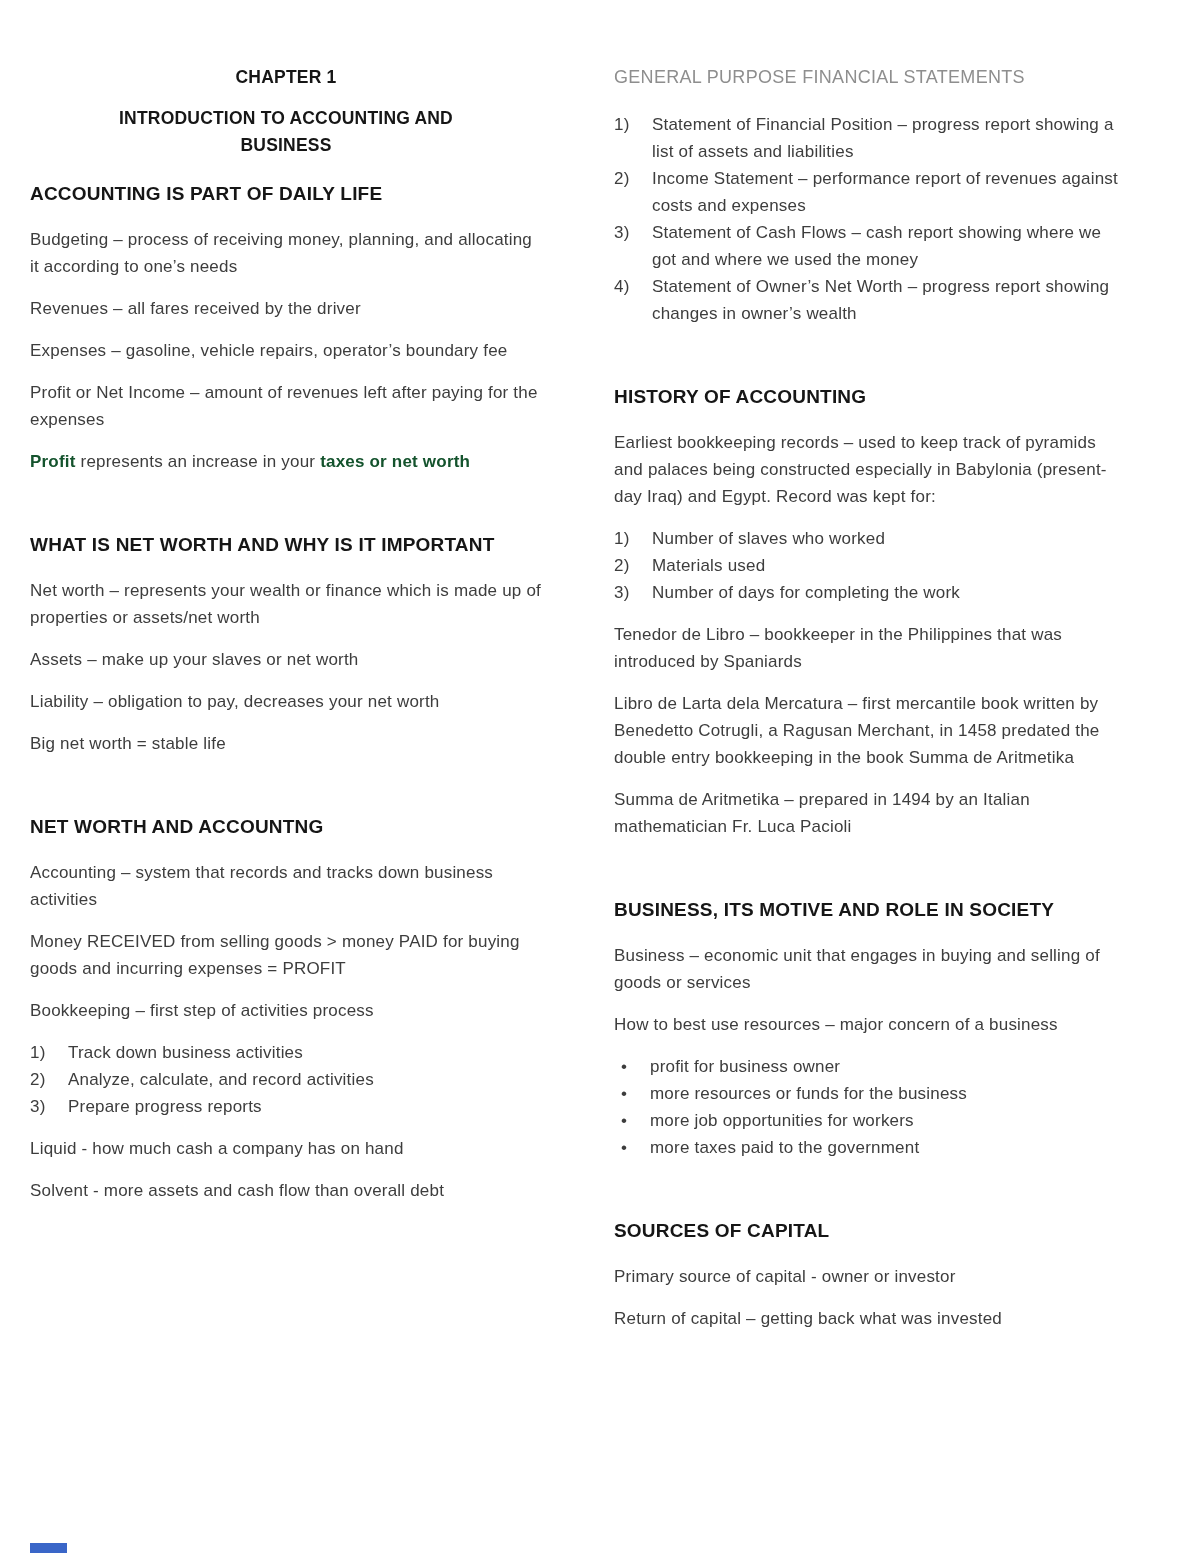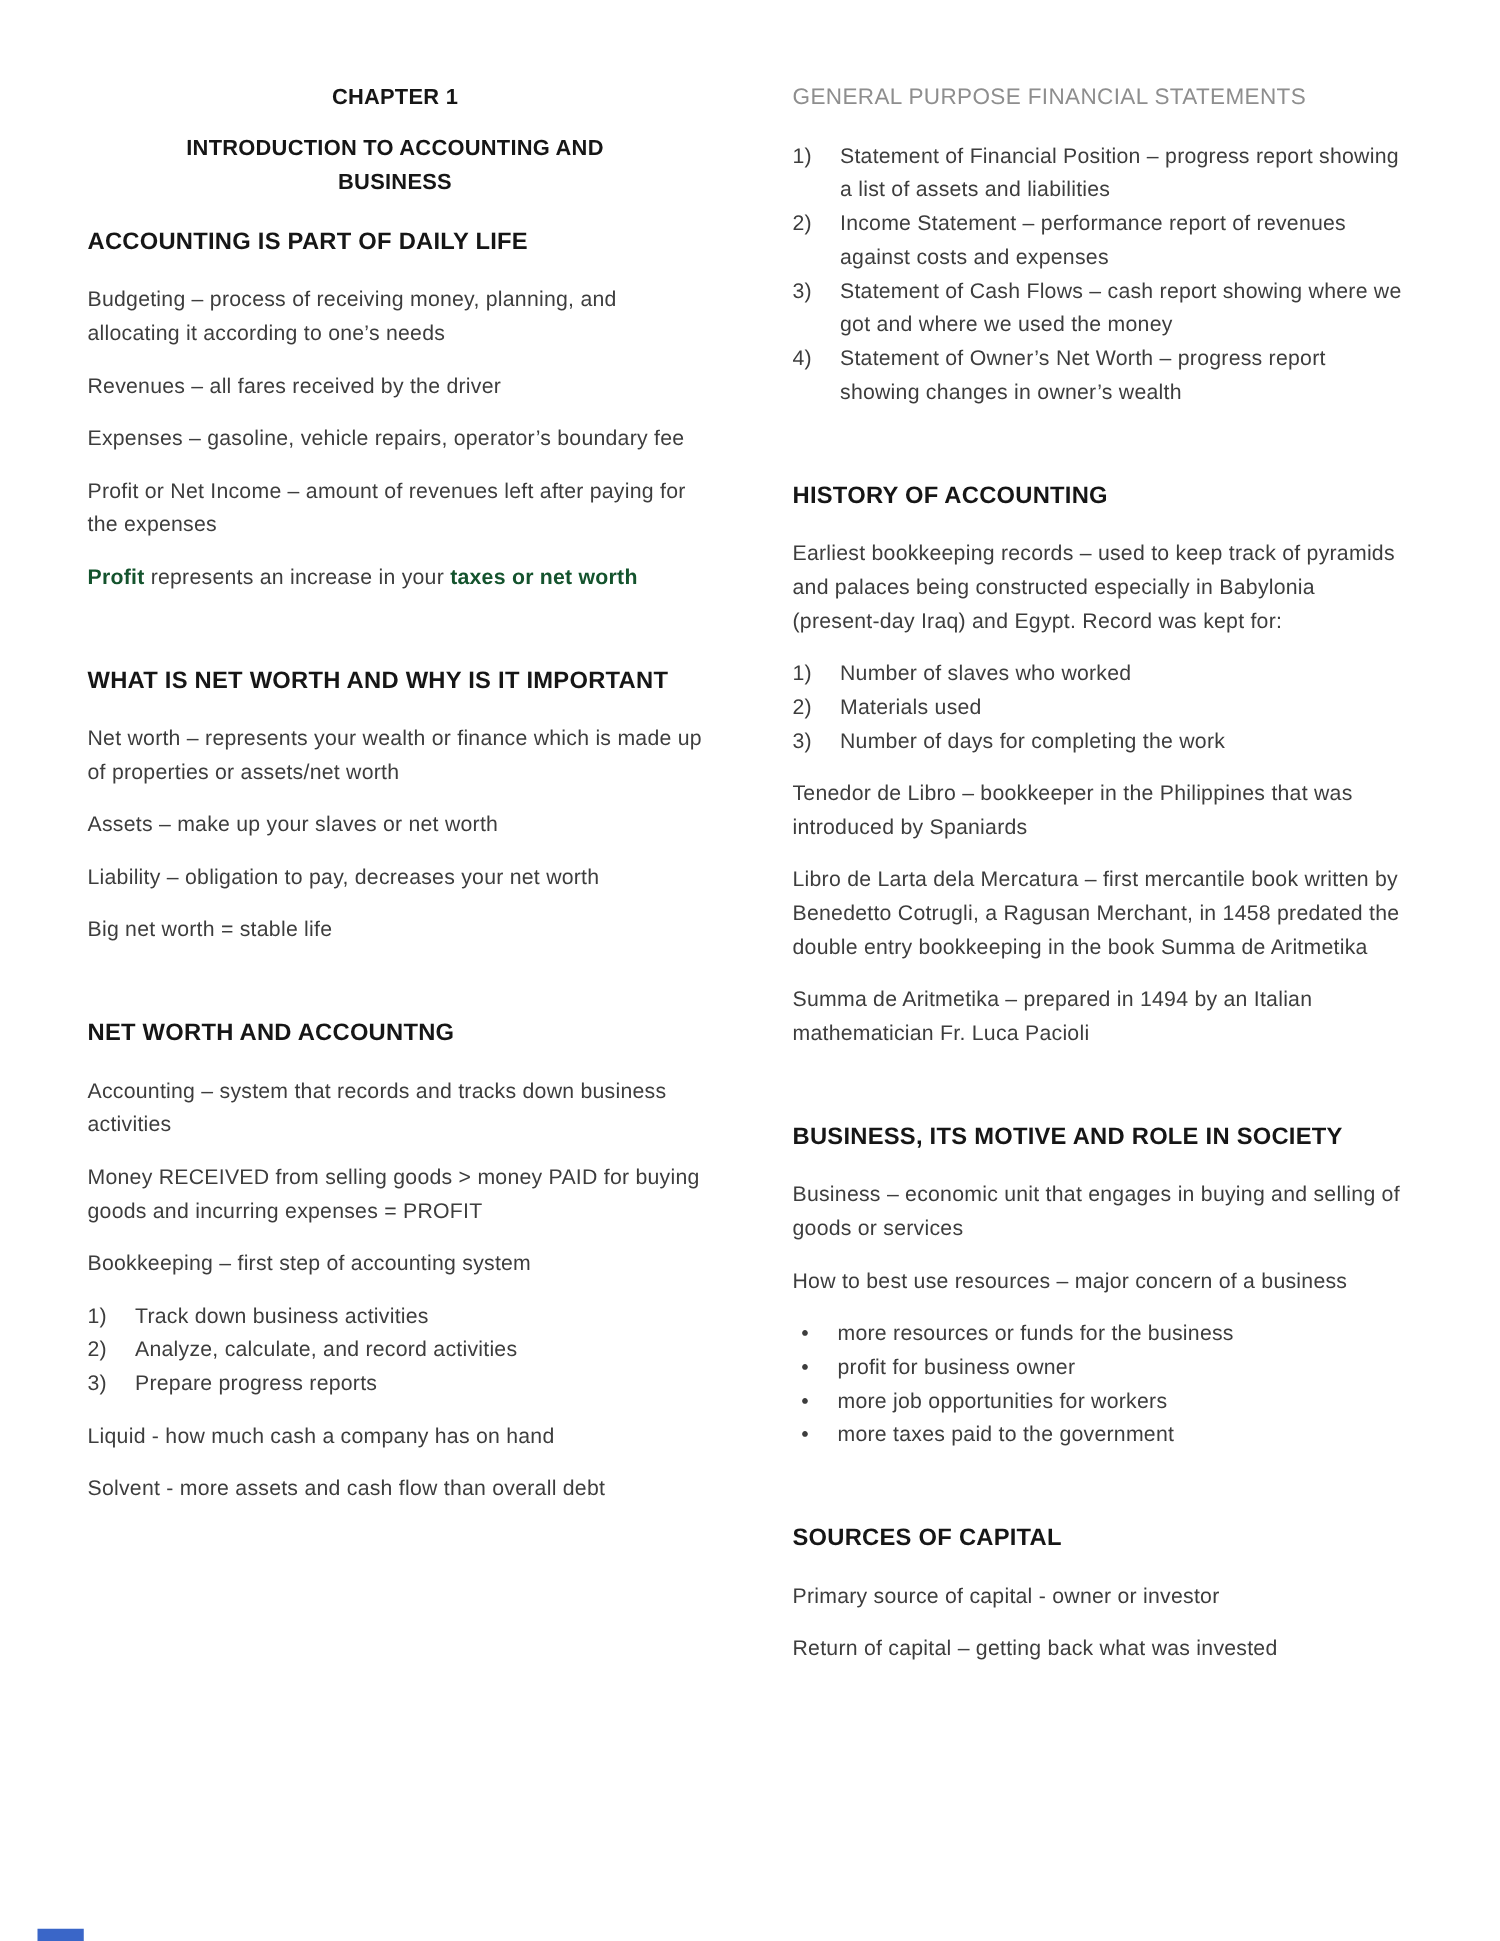--- a/index.html
+++ b/index.html
@@ -7,21 +7,21 @@
   body {
     width: 1200px;
     font-family: "Liberation Sans", sans-serif;
     color: #3d3d3d;
   }
   .page {
     position: relative;
     width: 1200px;
     min-height: 1553px;
     background: #ffffff;
-    padding: 64px 74px 70px 70px;
+    padding: 64px 74px 70px 30px;
     display: grid;
     grid-template-columns: 1fr 1fr;
     column-gap: 72px;
     align-content: start;
   }
   .col {
     font-size: 17px;
     line-height: 27px;
     letter-spacing: 0.2px;
   }
@@ -122,21 +122,21 @@
 
     <h2 class="h">WHAT IS NET WORTH AND WHY IS IT IMPORTANT</h2>
     <p>Net worth – represents your wealth or finance which is made up of properties or assets/net worth</p>
     <p>Assets – make up your slaves or net worth</p>
     <p>Liability – obligation to pay, decreases your net worth</p>
     <p>Big net worth = stable life</p>
 
     <h2 class="h">NET WORTH AND ACCOUNTNG</h2>
     <p>Accounting – system that records and tracks down business activities</p>
     <p>Money RECEIVED from selling goods &gt; money PAID for buying goods and incurring expenses = PROFIT</p>
-    <p>Bookkeeping – first step of accounting system</p>
+    <p>Bookkeeping – first step of activities process</p>
     <ol class="numlist">
       <li>Track down business activities</li>
       <li>Analyze, calculate, and record activities</li>
       <li>Prepare progress reports</li>
     </ol>
 
     <p>Liquid - how much cash a company has on hand</p>
     <p>Solvent - more assets and cash flow than overall debt</p>
 
   </div>
@@ -159,22 +159,22 @@
       <li>Number of days for completing the work</li>
     </ol>
     <p>Tenedor de Libro – bookkeeper in the Philippines that was introduced by Spaniards</p>
     <p>Libro de Larta dela Mercatura – first mercantile book written by Benedetto Cotrugli, a Ragusan Merchant, in 1458 predated the double entry bookkeeping in the book Summa de Aritmetika</p>
     <p>Summa de Aritmetika – prepared in 1494 by an Italian mathematician Fr. Luca Pacioli</p>
 
     <h2 class="h">BUSINESS, ITS MOTIVE AND ROLE IN SOCIETY</h2>
     <p>Business – economic unit that engages in buying and selling of goods or services</p>
     <p>How to best use resources – major concern of a business</p>
     <ul class="bullets indent">
+      <li>profit for business owner</li>
       <li>more resources or funds for the business</li>
-      <li>profit for business owner</li>
       <li>more job opportunities for workers</li>
       <li>more taxes paid to the government</li>
     </ul>
 
     <h2 class="h">SOURCES OF CAPITAL</h2>
     <p>Primary source of capital - owner or investor</p>
     <p>Return of capital – getting back what was invested</p>
 
   </div>
 

